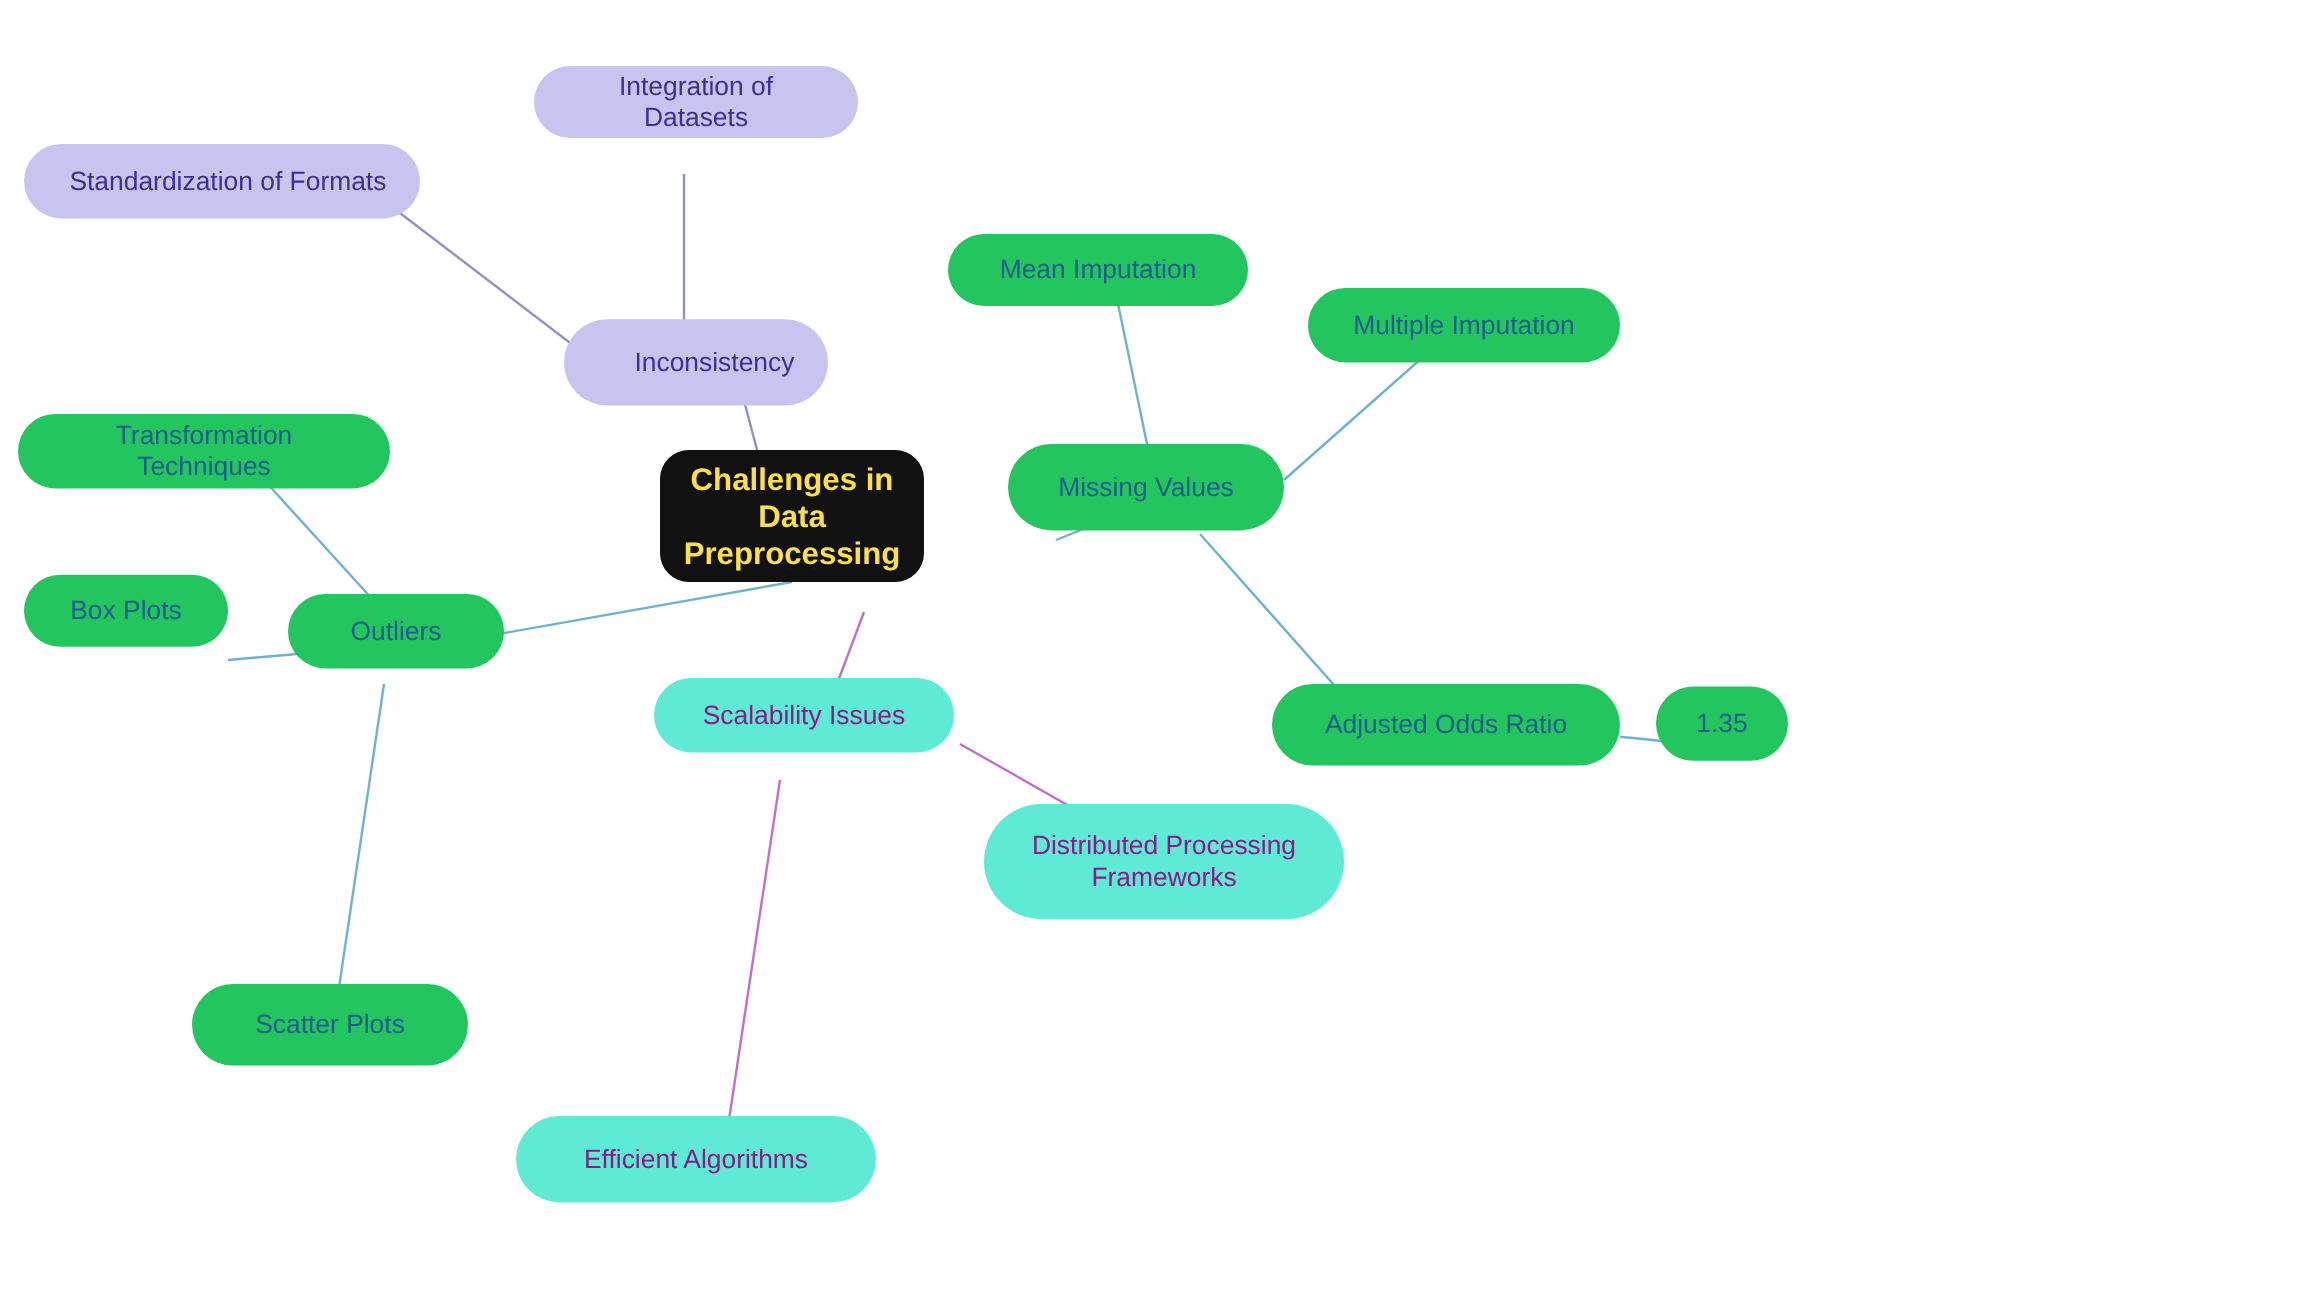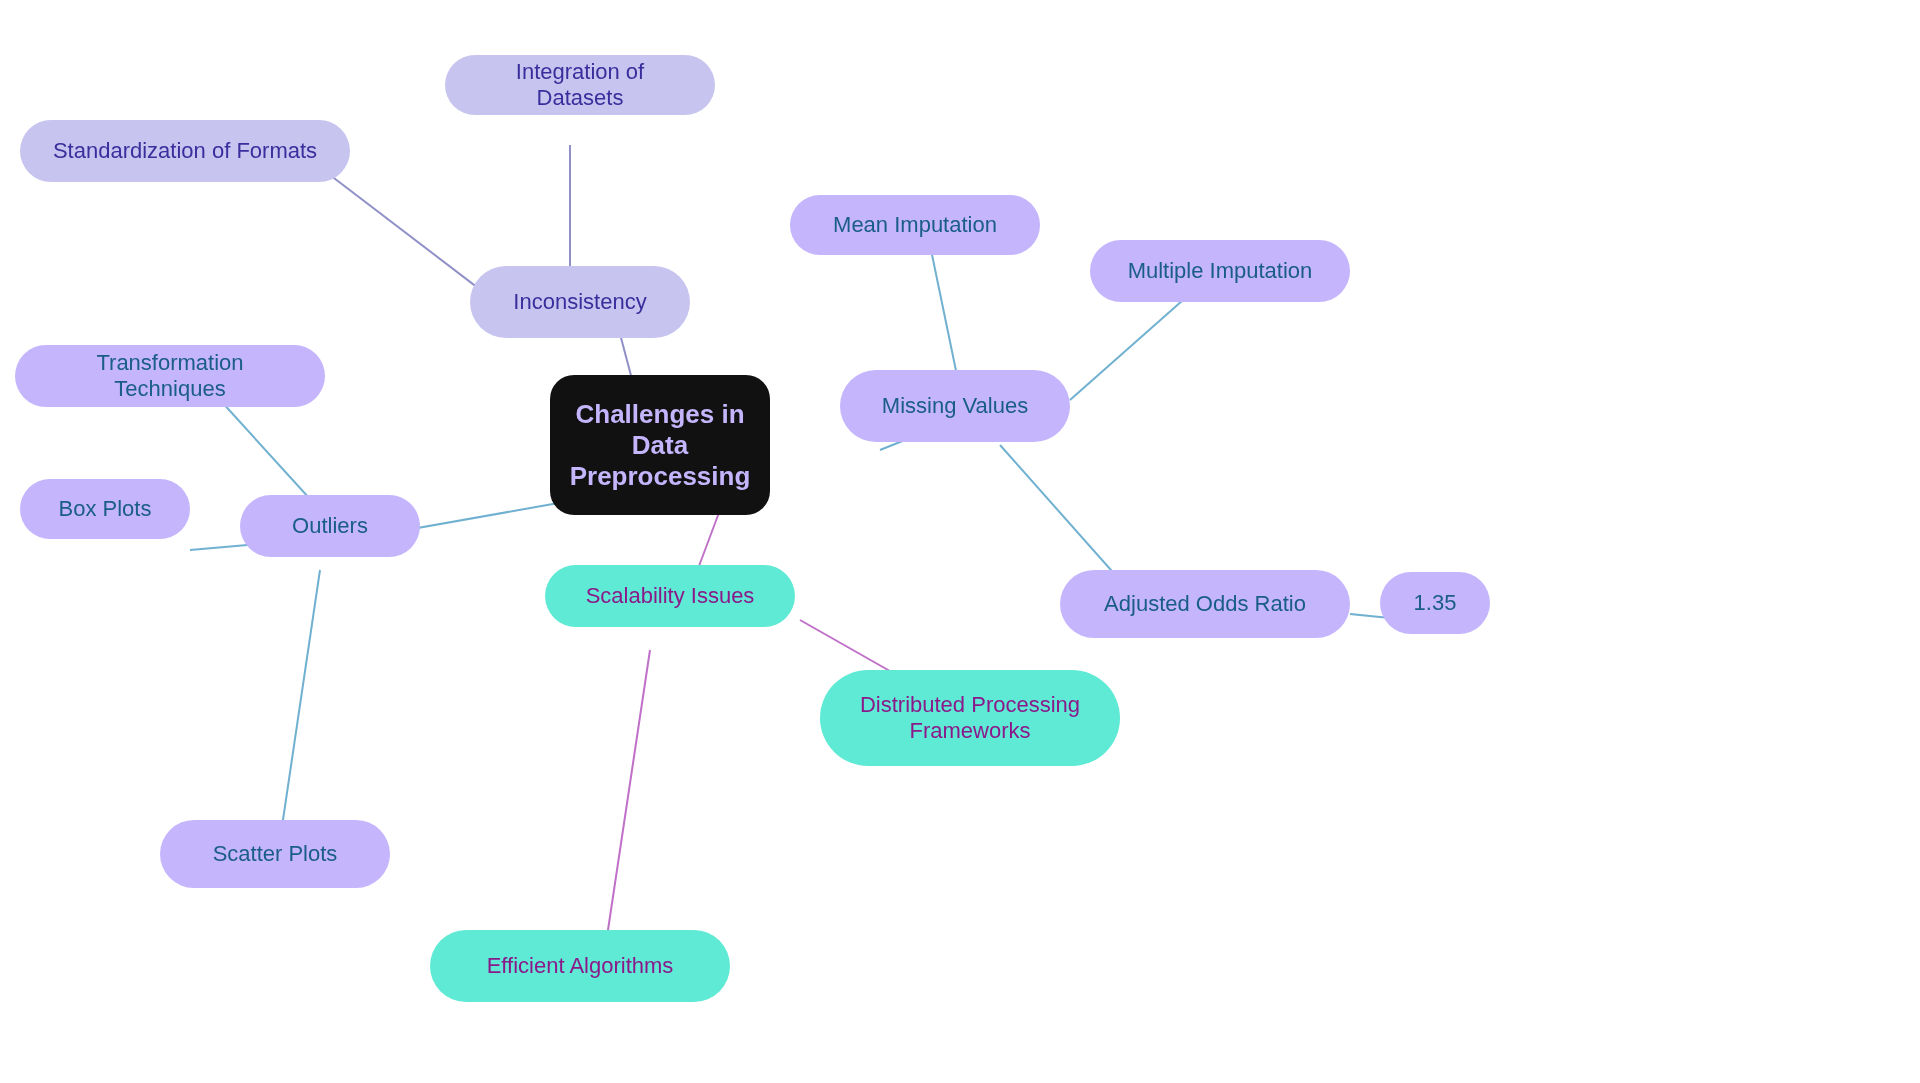--- a/index.html
+++ b/index.html
@@ -26,34 +26,35 @@
       justify-content: center;
       text-align: center;
       border-radius: 50px;
       font-size: 22px;
       font-weight: 500;
       z-index: 2;
       padding: 14px 28px;
     }
     .node-center {
       background: #111111;
-      color: #c4b5fd;
+      color: #fde047;
       font-size: 26px;
       font-weight: 600;
       border-radius: 24px;
       width: 220px;
-      height: 140px;
+      height: 110px;
       align-items: center;
     }
     .node-purple {
       background: #c8c4f0;
       color: #3a2e9c;
+      justify-content: flex-end;
     }
     .node-blue {
-      background: #c4b5fd;
+      background: #22c55e;
       color: #1a5c8a;
     }
     .node-pink {
       background: #5eead4;
       color: #8a1a8a;
     }
   </style>
 </head>
 <body>
 

